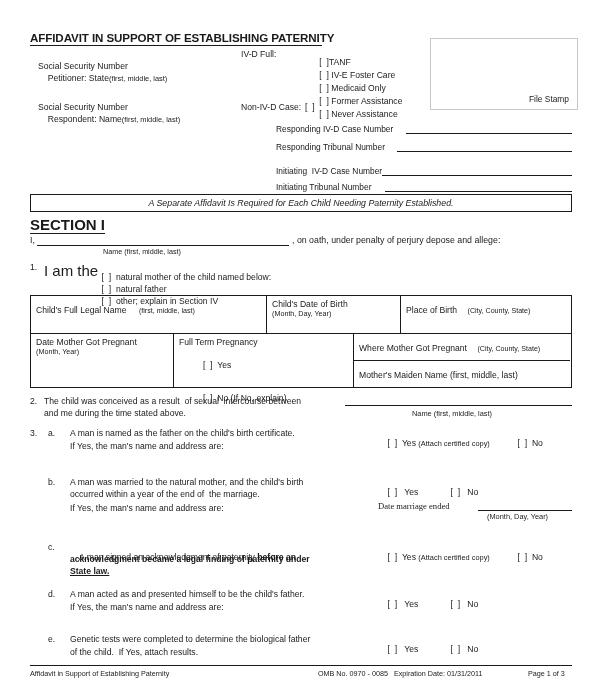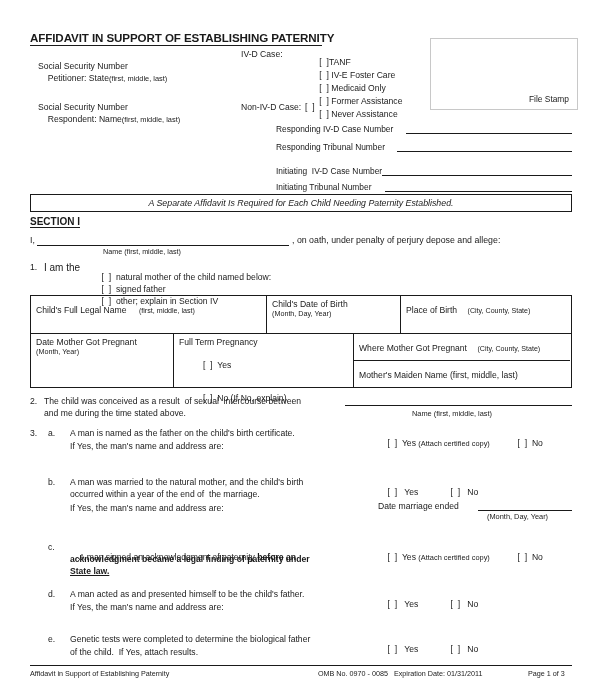--- a/index.html
+++ b/index.html
@@ -76,35 +76,35 @@
     box-sizing: border-box;
     display: flex;
     align-items: center;
     justify-content: center;
   }
   #notice-text { font-size: 8.8px; font-style: italic; }
 
   
   #section-i {
     left: 30px; top: 216px;
-    font-size: 10px;
+    font-size: 15px;
     font-weight: bold;
     border-bottom: 1.3px solid #1a1a1a;
     padding-bottom: 0px;
   }
 
   
   #oath-lead { left: 30px; top: 235px; font-size: 8.8px; }
   #oath-rule { left: 37px; top: 245px; width: 252px; height: 1.2px; }
   #oath-caption { left: 103px; top: 247px; font-size: 7.2px; }
   #oath-tail { left: 292px; top: 235px; font-size: 8.8px; }
 
   
   #item1-num { left: 30px; top: 262px; font-size: 8.6px; }
-  #item1-lead { left: 44px; top: 262px; font-size: 10px; }
+  #item1-lead { left: 44px; top: 262px; font-size: 15px; }
   .item1-opt { left: 92px; font-size: 8.6px; }
 
   
   #child-table {
     left: 30px; top: 295px;
     width: 542px;
     border: 1.3px solid #1a1a1a;
     box-sizing: border-box;
   }
   #child-table .row {
@@ -150,21 +150,21 @@
   <div class="abs t" style="left:30px; top:49px;">
     <span class="hdr-label">Petitioner: State</span><span class="hdr-paren">(first, middle, last)</span>
   </div>
   <div class="abs t hdr-label" style="left:38px; top:61px;">Social Security Number</div>
 
   <div class="abs t" style="left:30px; top:90px;">
     <span class="hdr-label">Respondent: Name</span><span class="hdr-paren">(first, middle, last)</span>
   </div>
   <div class="abs t hdr-label" style="left:38px; top:102px;">Social Security Number</div>
 
-  <div class="abs t ivd-row" style="left:241px; top:49px;">IV-D Case:</div>
+  <div class="abs t ivd-row" style="left:241px; top:49px;">IV-D Full:</div>
 
   <div class="abs" style="left:305px; top:47px;">
     <div class="t ivd-row" style="height:13px;">
       <span class="cb">[  ]</span><span>TANF</span>
     </div>
     <div class="t ivd-row" style="height:13px;">
       <span class="cb">[  ]</span> <span>IV-E Foster Care</span>
     </div>
     <div class="t ivd-row" style="height:13px;">
       <span class="cb">[  ]</span> <span>Medicaid Only</span>
@@ -207,21 +207,21 @@
   <div class="abs t" id="oath-caption">Name (first, middle, last)</div>
   <div class="abs t" id="oath-tail">, on oath, under penalty of perjury depose and allege:</div>
 
   <div class="abs t" id="item1-num">1.</div>
   <div class="abs t" id="item1-lead">I am the</div>
 
   <div class="abs t item1-opt" style="top:262px;">
     <span class="cb">[  ]</span>&nbsp;&nbsp;<span>natural mother of the child named below:</span>
   </div>
   <div class="abs t item1-opt" style="top:274px;">
-    <span class="cb">[  ]</span>&nbsp;&nbsp;<span>signed father</span>
+    <span class="cb">[  ]</span>&nbsp;&nbsp;<span>natural father</span>
   </div>
   <div class="abs t item1-opt" style="top:286px;">
     <span class="cb">[  ]</span>&nbsp;&nbsp;<span>other; explain in Section IV</span>
   </div>
 
   <div class="abs" id="child-table">
 
     <div class="row row1">
       <div class="cell vdiv" style="width:236px;">
         <span class="cell-title">Child's Full Legal Name</span>
@@ -284,21 +284,21 @@
   <div class="abs t q-num" style="left:48px; top:477px;">b.</div>
   <div class="abs t q-text" style="left:70px; top:477px;">A man was married to the natural mother, and the child's birth</div>
   <div class="abs t q-text" style="left:70px; top:489px;">occurred within a year of the end of  the marriage.</div>
   <div class="abs t q-text" style="left:70px; top:503px;">If Yes, the man's name and address are:</div>
   <div class="abs t q-text" style="left:378px; top:477px;">
     <span class="cb">[  ]</span>&nbsp;&nbsp;&nbsp;<span>Yes</span>
   </div>
   <div class="abs t q-text" style="left:441px; top:477px;">
     <span class="cb">[  ]</span>&nbsp;&nbsp;&nbsp;<span>No</span>
   </div>
-  <div class="abs t q-text" style="left:378px; top:501px;">Date marriage ended</div>
+  <div class="abs t q-text" style="left:378px; top:501px;font-family:Liberation Serif, serif;">Date marriage ended</div>
   <div class="rule" style="left:478px; top:510px; width:94px;"></div>
   <div class="abs t q-note" style="left:487px; top:512px;">(Month, Day, Year)</div>
 
   <div class="abs t q-num" style="left:48px; top:542px;">c.</div>
   <div class="abs t q-text" style="left:70px; top:542px;">
     <span>A man signed an acknowledgment of paternity </span><span class="bold">before an</span>
   </div>
   <div class="abs t q-text bold" style="left:70px; top:554px;">acknowledgment became a legal finding of paternity under</div>
   <div class="abs t q-text bold" style="left:70px; top:566px;text-decoration:underline;">State law.</div>
   <div class="abs t q-text" style="left:378px; top:542px;">

